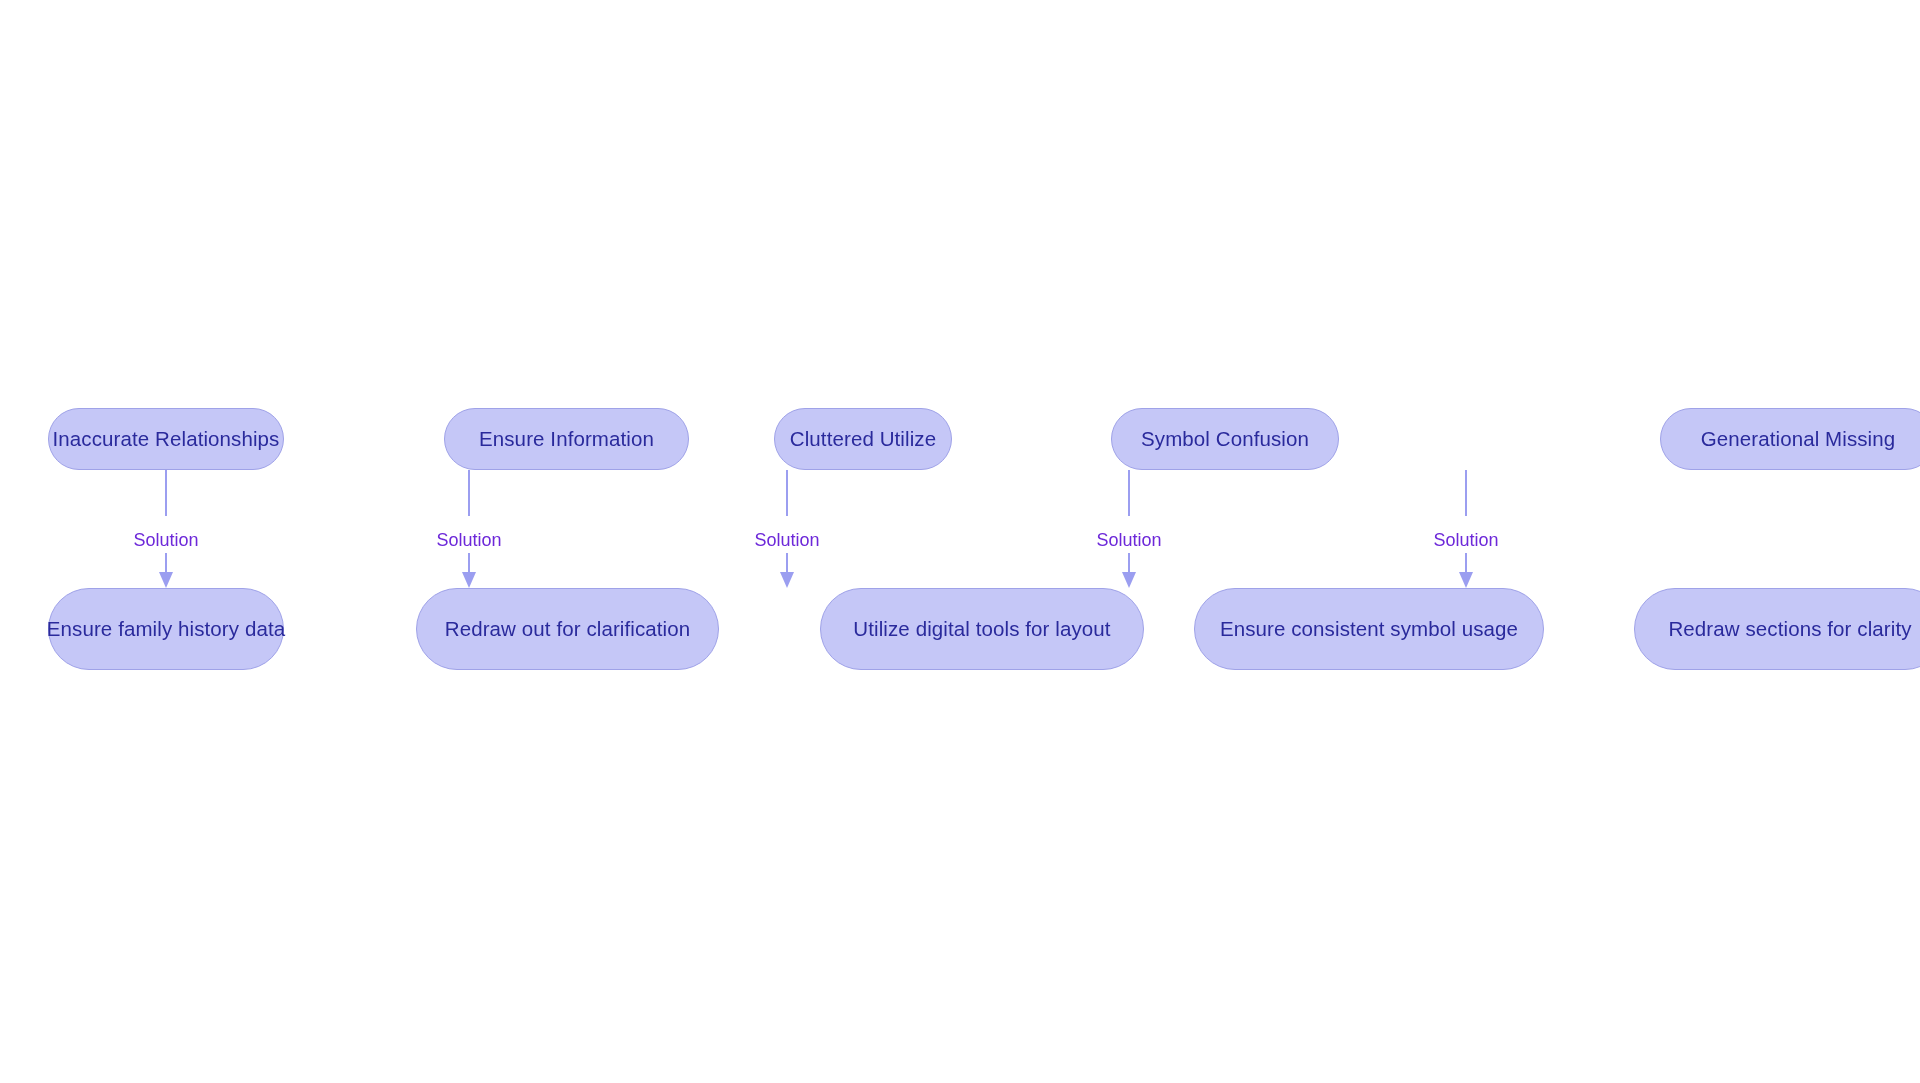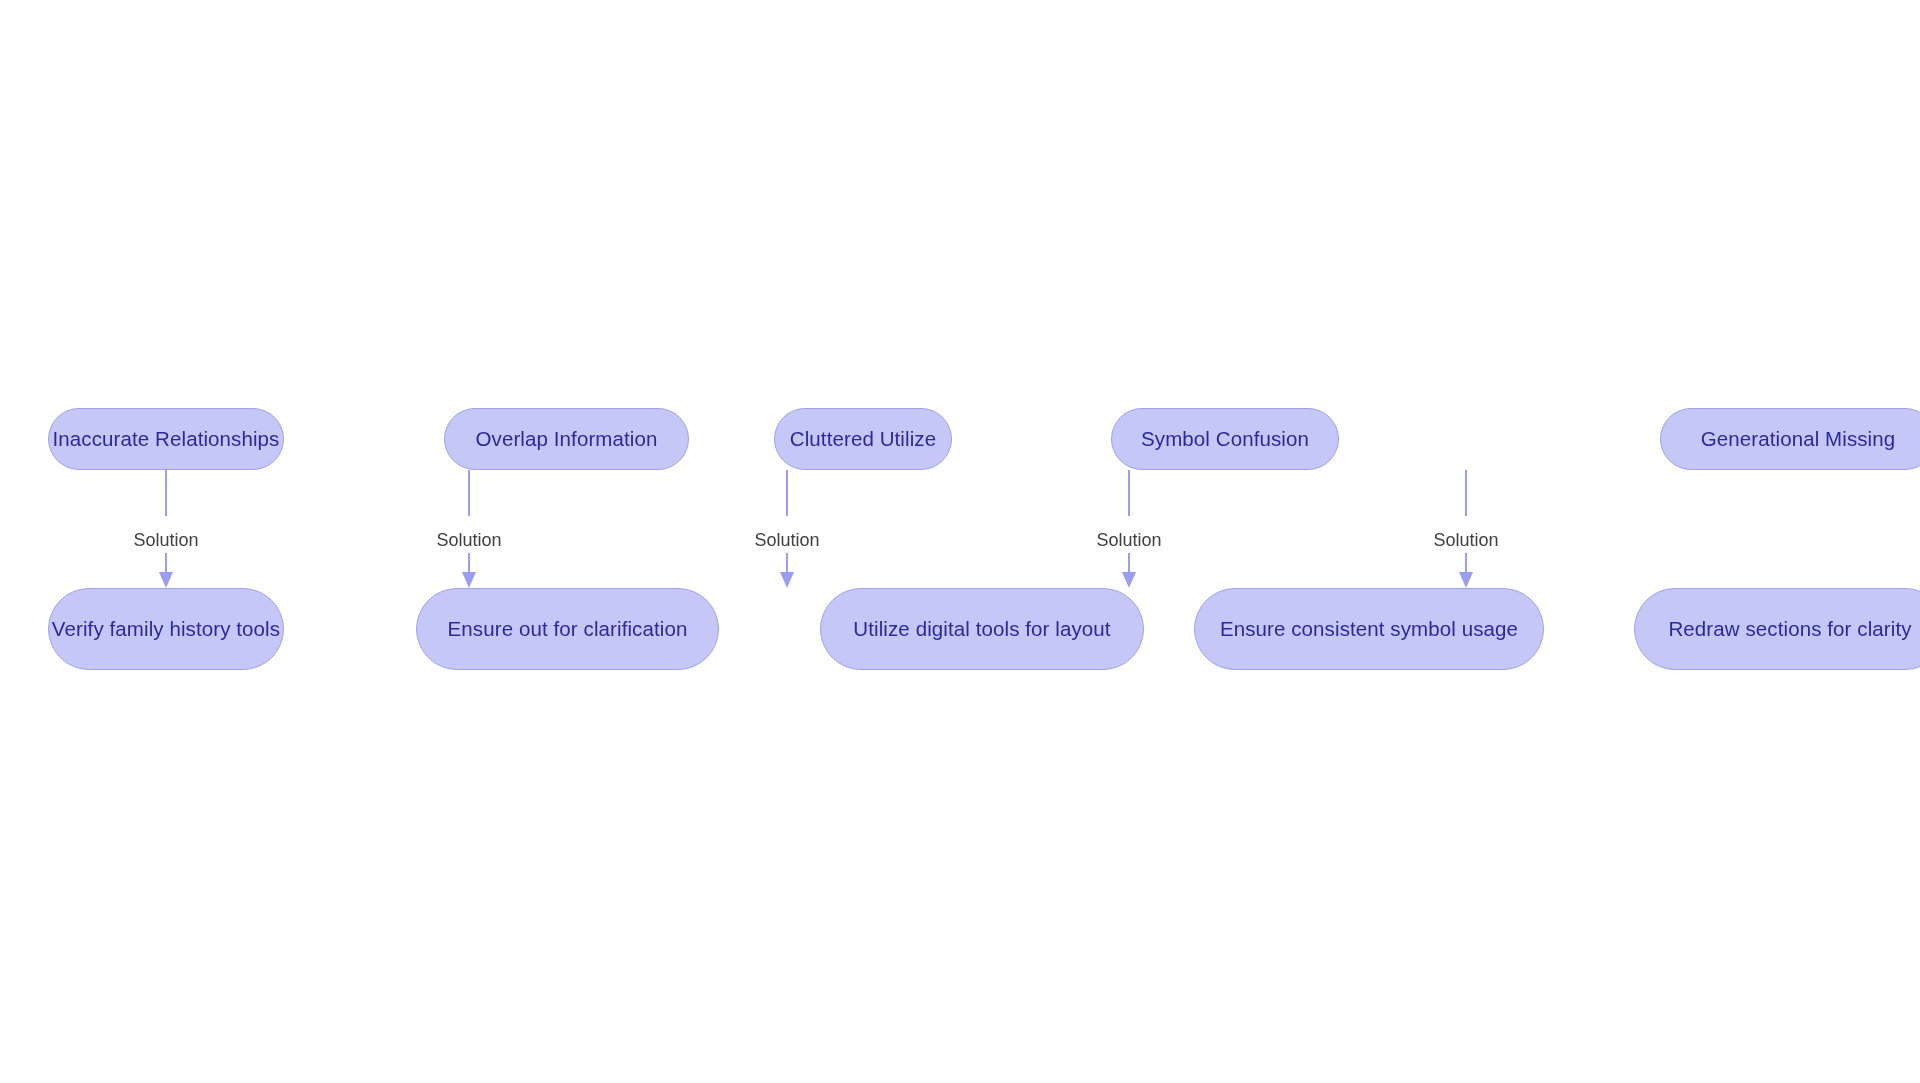--- a/index.html
+++ b/index.html
@@ -89,50 +89,50 @@
     border-right: 7px solid transparent;
     border-top: 16px solid #9b9ef0;
   }
 
   
   .edge-label {
     position: absolute;
     top: 528px;
     transform: translateX(-50%);
     font-size: 18px;
-    color: #404040;
+    color: #6d28d9;
     background: #ffffff;
     padding: 1px 6px;
     white-space: nowrap;
     line-height: 1.25;
   }
 </style>
 </head>
 <body>
 
 <div id="flow-canvas">
     <div class="flow-column" style="left: 0px; width: 1920px;">
       <div class="node node-problem" style="left: 12px; width: 236px;">Inaccurate Relationships</div>
       <div class="connector" style="left: 130px;">
         <div class="connector-seg connector-seg-upper"></div>
         <div class="connector-seg connector-seg-lower"></div>
         <div class="arrowhead"></div>
       </div>
       <div class="edge-label" style="left: 130px;">Solution</div>
-      <div class="node node-solution" style="left: 12px; width: 236px;">Verify family history tools</div>
+      <div class="node node-solution" style="left: 12px; width: 236px;">Ensure family history data</div>
     </div>
     <div class="flow-column" style="left: 0px; width: 1920px;">
-      <div class="node node-problem" style="left: 408px; width: 245px;">Overlap Information</div>
+      <div class="node node-problem" style="left: 408px; width: 245px;">Ensure Information</div>
       <div class="connector" style="left: 433px;">
         <div class="connector-seg connector-seg-upper"></div>
         <div class="connector-seg connector-seg-lower"></div>
         <div class="arrowhead"></div>
       </div>
       <div class="edge-label" style="left: 433px;">Solution</div>
-      <div class="node node-solution" style="left: 380px; width: 303px;">Ensure out for clarification</div>
+      <div class="node node-solution" style="left: 380px; width: 303px;">Redraw out for clarification</div>
     </div>
     <div class="flow-column" style="left: 0px; width: 1920px;">
       <div class="node node-problem" style="left: 738px; width: 178px;">Cluttered Utilize</div>
       <div class="connector" style="left: 751px;">
         <div class="connector-seg connector-seg-upper"></div>
         <div class="connector-seg connector-seg-lower"></div>
         <div class="arrowhead"></div>
       </div>
       <div class="edge-label" style="left: 751px;">Solution</div>
       <div class="node node-solution" style="left: 784px; width: 324px;">Utilize digital tools for layout</div>

